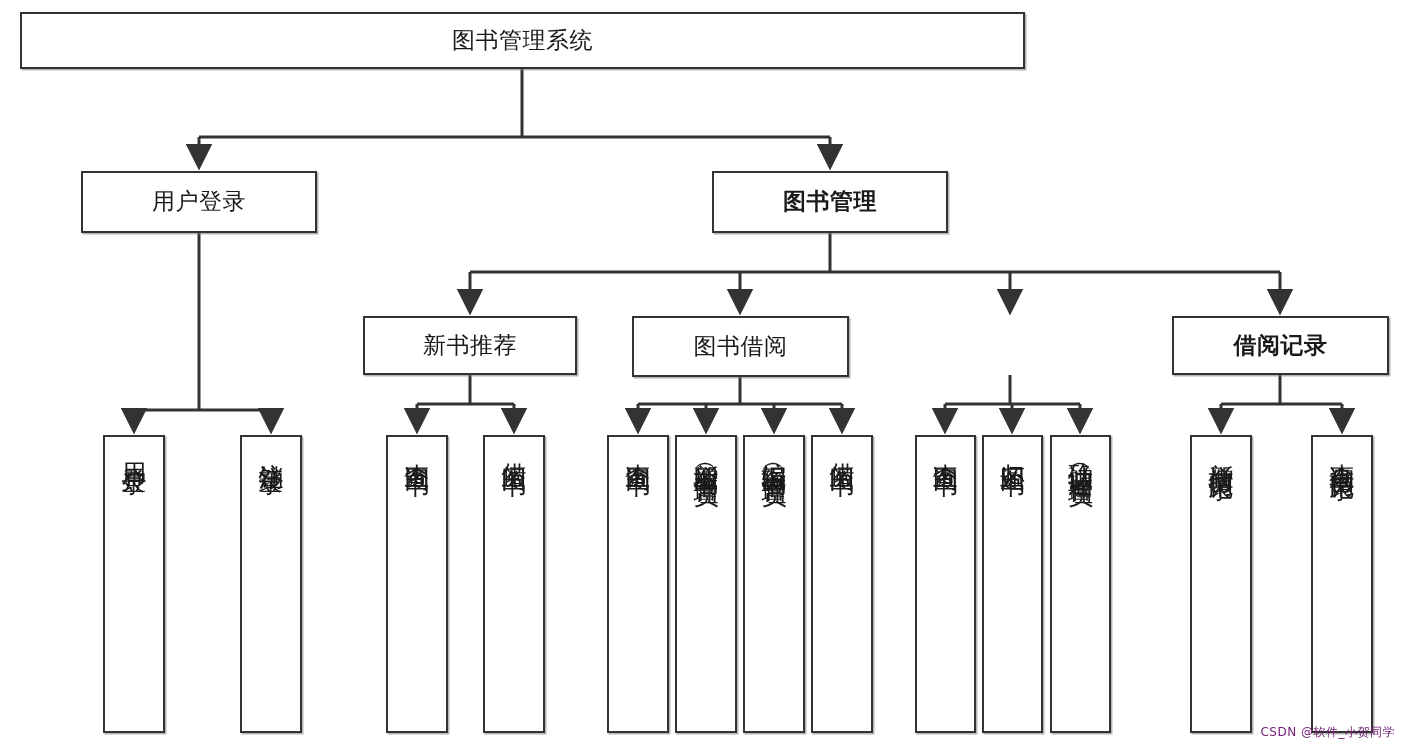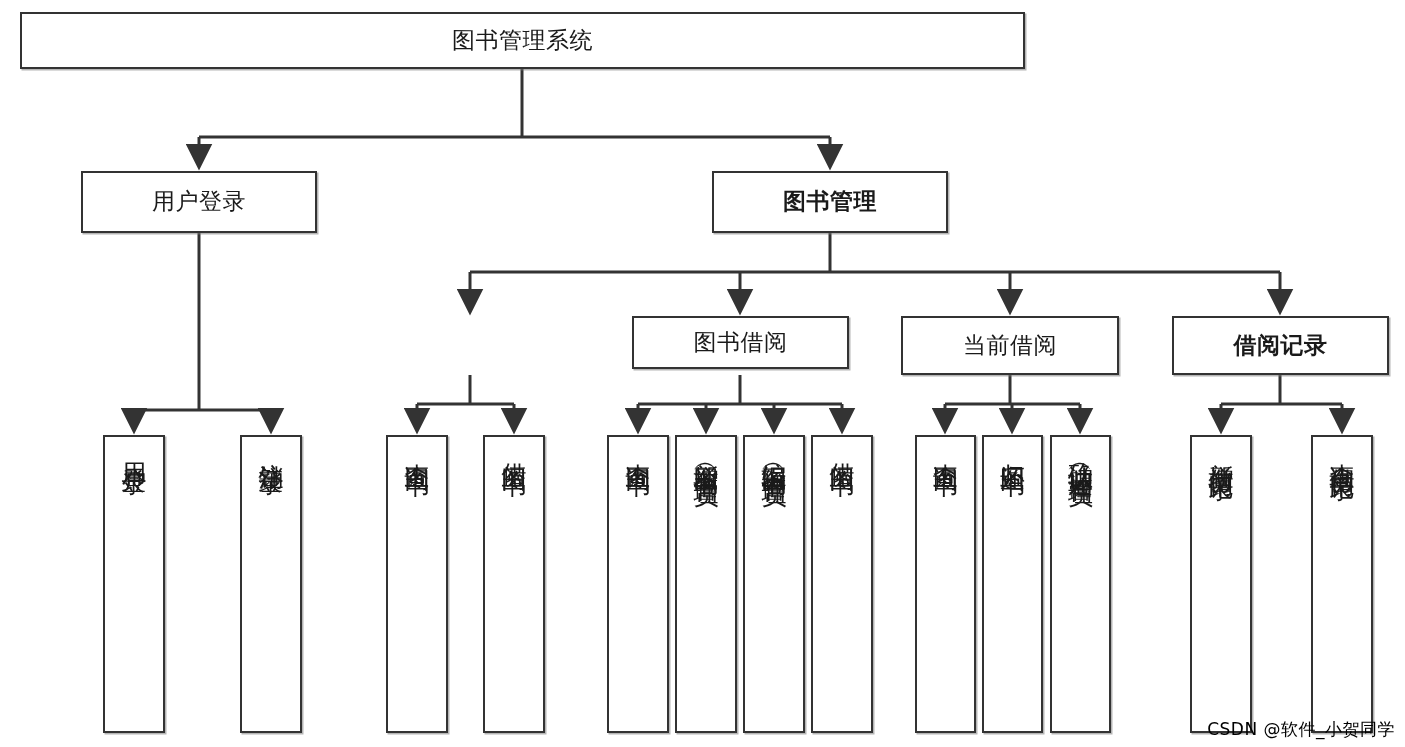--- a/index.html
+++ b/index.html
@@ -54,22 +54,22 @@
     text-orientation: upright;
     font-size: 25px;
     letter-spacing: 3px;
     line-height: 1;
     white-space: nowrap;
   }
   .watermark {
     position: absolute;
     right: 10px;
     bottom: 6px;
-    font-size: 17px;
-    color: #000000;
+    font-size: 12px;
+    color: #701a75;
     letter-spacing: 0.5px;
     white-space: nowrap;
     user-select: none;
   }
 </style>
 </head>
 <body>
 
 <div id="diagram-root">
 
@@ -127,25 +127,25 @@
     <span class="label">图书管理系统</span>
   </div>
 
   <div class="node horiz" style="left:81px; top:171px; width:236px; height:62px;">
     <span class="label">用户登录</span>
   </div>
   <div class="node horiz" style="left:712px; top:171px; width:236px; height:62px;font-weight:bold;">
     <span class="label">图书管理</span>
   </div>
 
-  <div class="node horiz" style="left:632px; top:316px; width:217px; height:53px;">
+  <div class="node horiz" style="left:363px; top:316px; width:214px; height:59px;">
+    <span class="label">新书推荐</span>
+  </div>
+  <div class="node horiz" style="left:632px; top:316px; width:217px; height:61px;">
     <span class="label">图书借阅</span>
-  </div>
-  <div class="node horiz" style="left:901px; top:316px; width:218px; height:59px;">
-    <span class="label">当前借阅</span>
   </div>
   <div class="node horiz" style="left:1172px; top:316px; width:217px; height:59px;font-weight:bold;">
     <span class="label">借阅记录</span>
   </div>
 
   <div class="node vert" style="left:103px; top:435px; width:62px; height:298px;">
     <span class="label">用户登录</span>
   </div>
   <div class="node vert" style="left:240px; top:435px; width:62px; height:298px;">
     <span class="label">注销登录</span>

